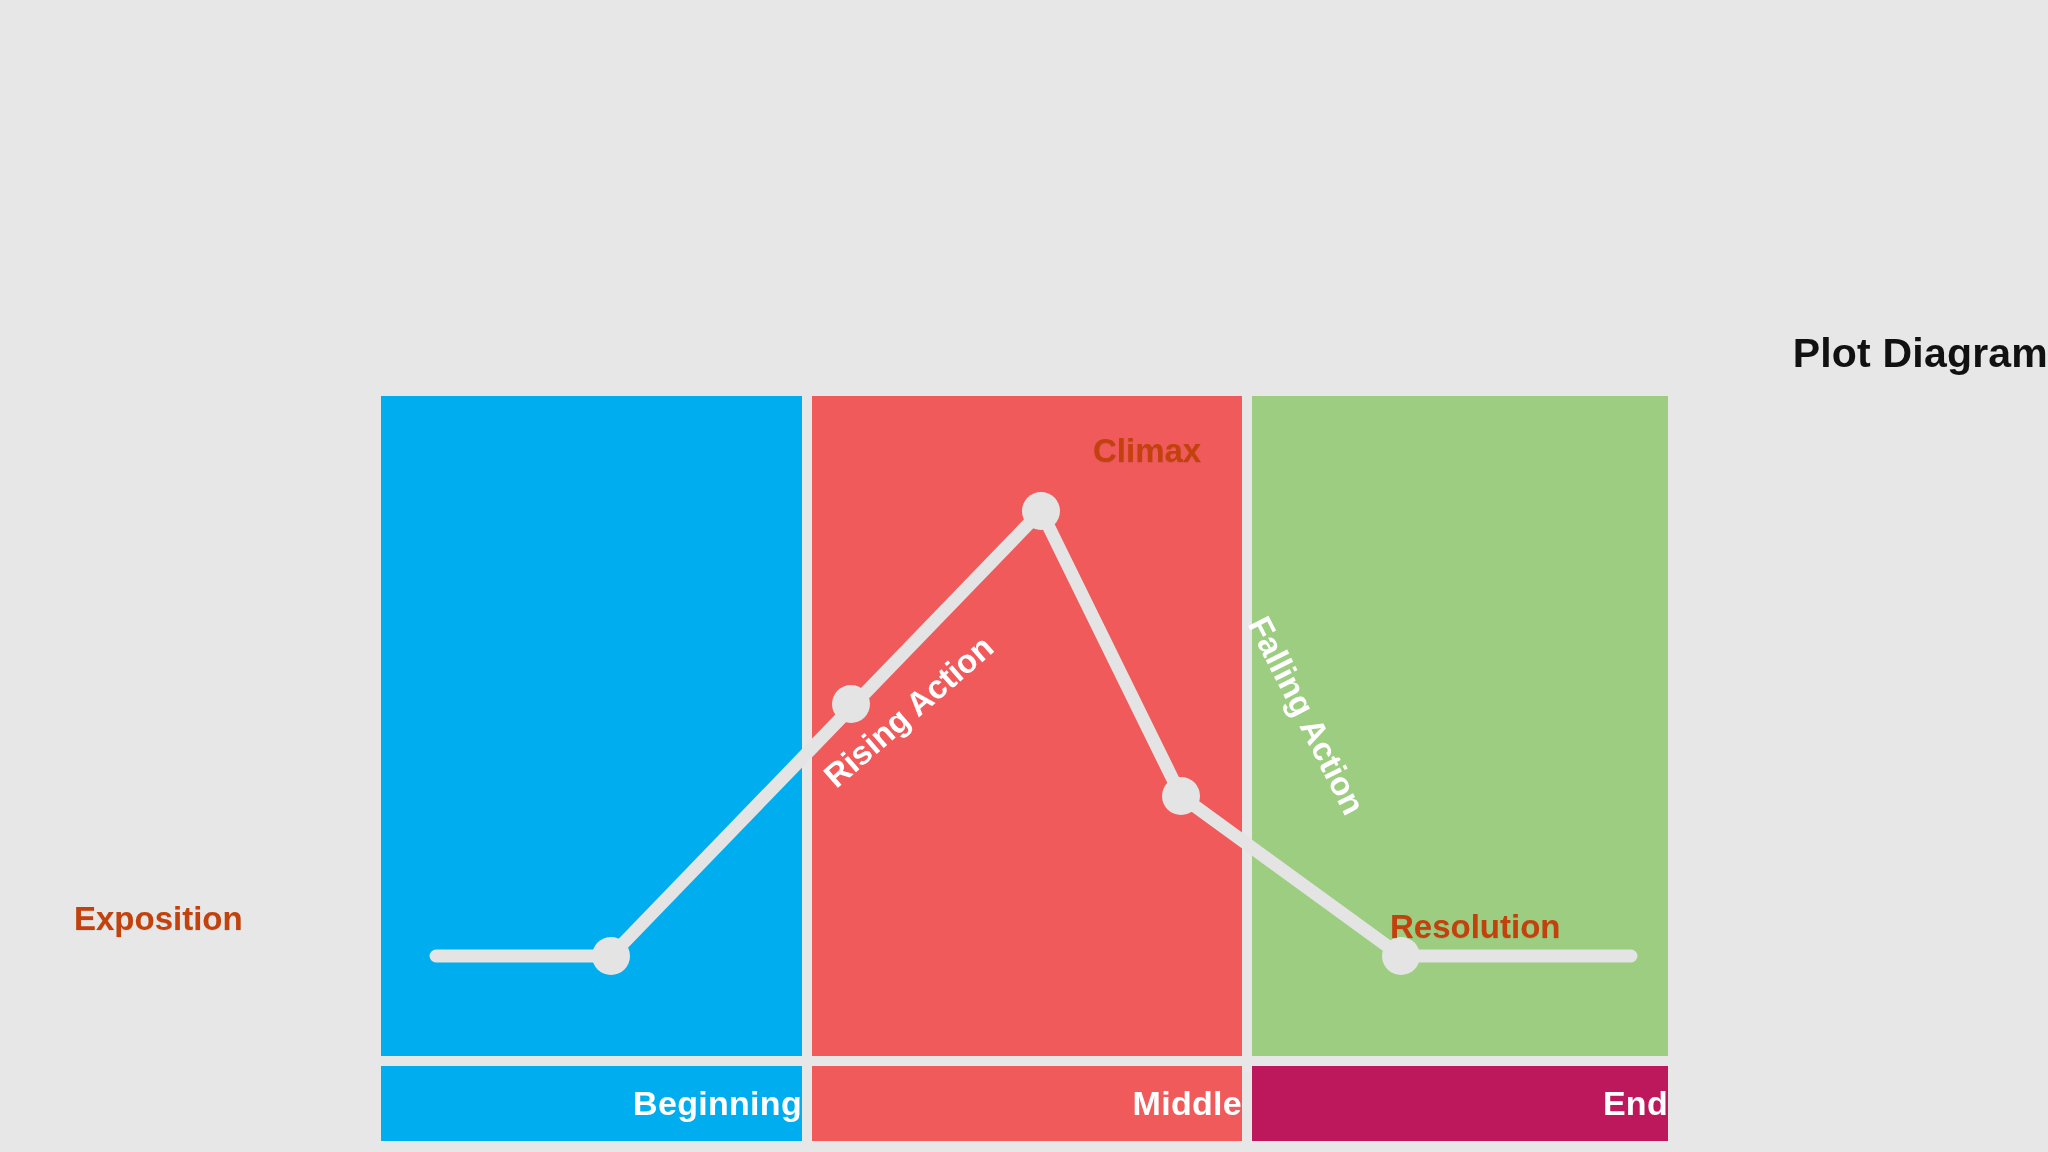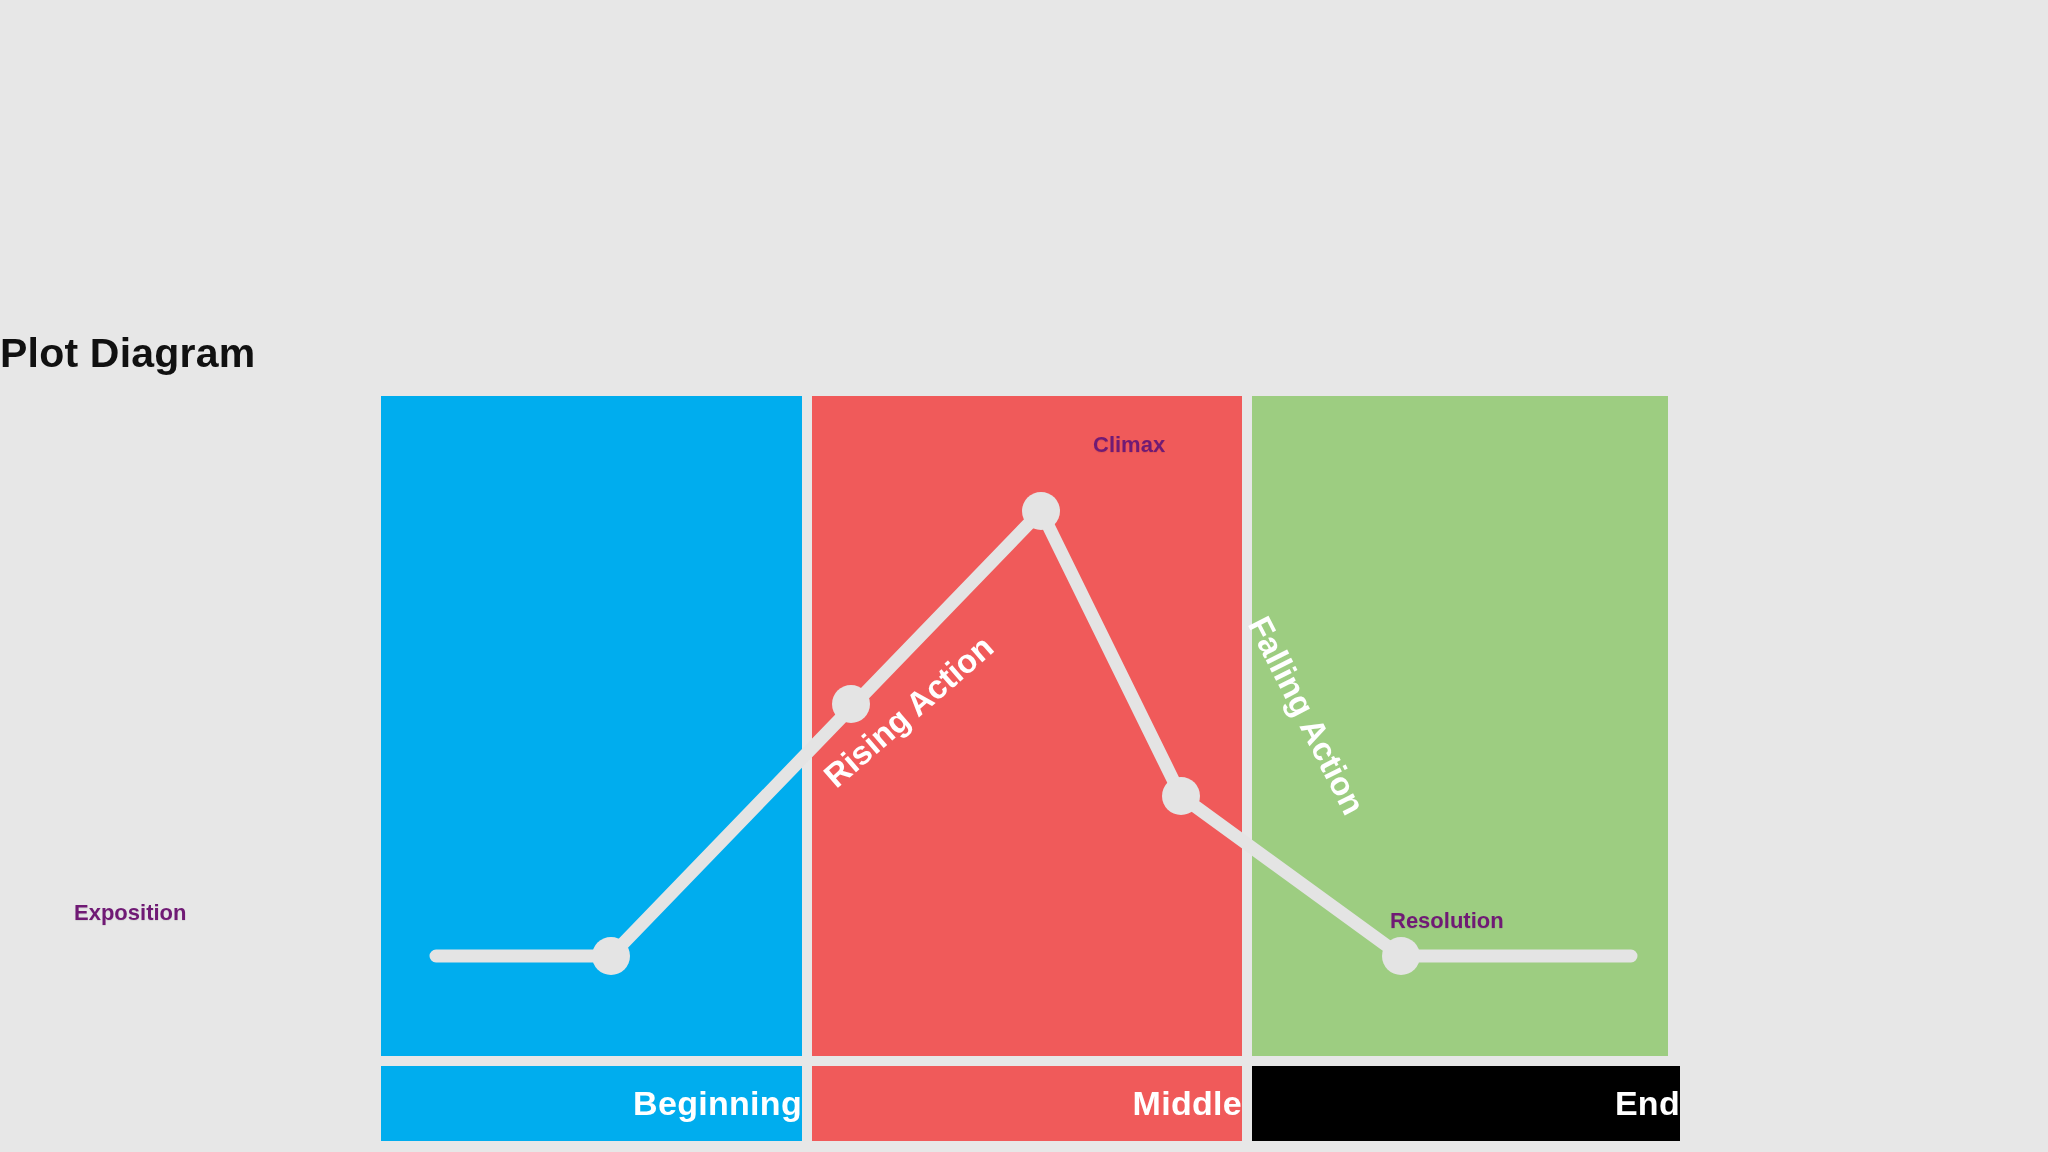--- a/index.html
+++ b/index.html
@@ -32,21 +32,21 @@
     white-space:normal;
   }
   #instr-a{ top:0; }
   #instr-b{ top:0; }
 
   
   #diagram-title{
     position:absolute;
     left:0; top:330px;
     width:2048px;
-    text-align:left;
+    text-align:right;
     font-size:41px;
     font-weight:bold;
     color:#111;
     letter-spacing:0.2px;
   }
 
   #plot{
     position:absolute;
     left:381px;
     top:396px;
@@ -87,23 +87,23 @@
     left:0; top:0;
     width:1287px;
     height:660px;
     overflow:visible;
     pointer-events:none;
   }
 
   
   .plabel{
     position:absolute;
-    color:#701a75;
+    color:#c2410c;
     font-weight:bold;
-    font-size:22px;
+    font-size:33px;
     white-space:nowrap;
     text-shadow:0 1px 1px rgba(0,0,0,.08);
   }
   #lbl-exposition{ left:74px;  top:900px; }
   #lbl-climax{     left:1093px; top:432px; }
   #lbl-resolution{ left:1390px; top:908px; }
 
   .arc-label{
     position:absolute;
     color:#ffffff;
@@ -143,21 +143,21 @@
     <circle class="node" id="node-falling" cx="800" cy="400" r="19" fill="#e4e4e4"></circle>
     <circle class="node" id="node-resolution" cx="1020" cy="560" r="19" fill="#e4e4e4"></circle>
   </svg>
 
   <div class="stage beginning" style="background: rgb(0, 173, 238);">
     <span>Beginning</span>
   </div>
   <div class="stage middle" style="background: rgb(240, 90, 90);">
     <span>Middle</span>
   </div>
-  <div class="stage end" style="background: #000000; padding-left: 12px;">
+  <div class="stage end" style="background: #be185d;">
     <span>End</span>
   </div>
 </div>
 
 <div class="plabel" id="lbl-exposition">Exposition</div>
 
 <div class="arc-label" id="lbl-rising">Rising Action</div>
 
 <div class="plabel" id="lbl-climax">Climax</div>
 

